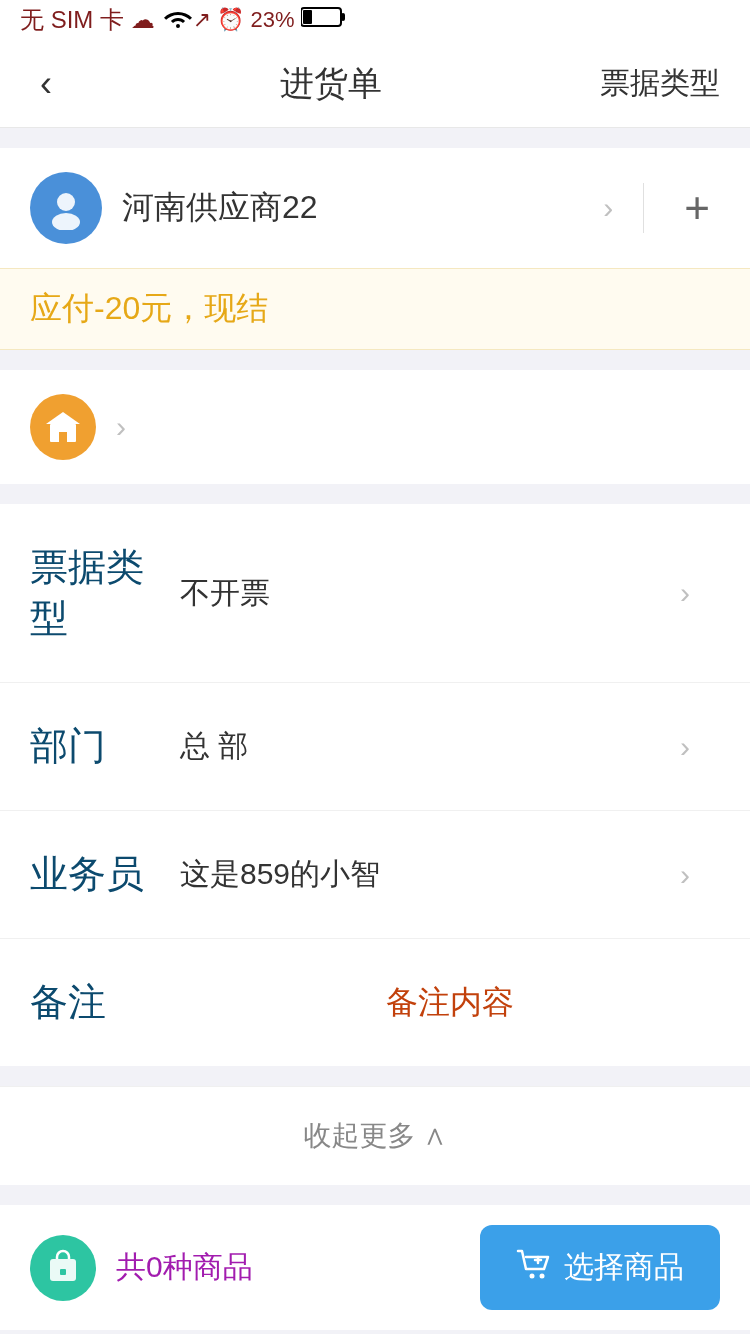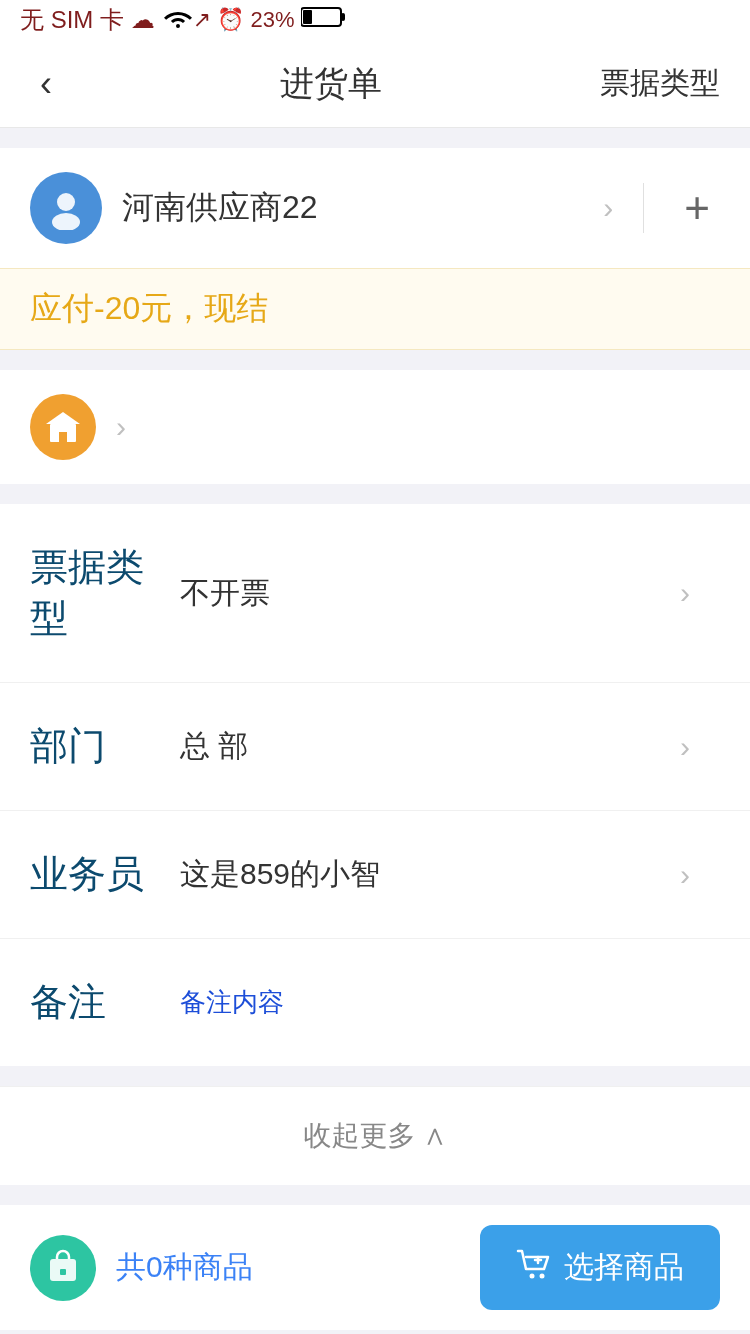--- a/index.html
+++ b/index.html
@@ -169,22 +169,23 @@
       width: 150px;
       flex-shrink: 0;
     }
     .form-value {
       flex: 1;
       font-size: 30px;
       color: #333;
     }
     .form-placeholder {
       flex: 1;
-      font-size: 26px;
-      color: #1d4ed8;
+      font-size: 32px;
+      color: #c2410c;
+      text-align: center;
     }
 
     
     .collapse-bar {
       background: #fff;
       text-align: center;
       padding: 30px 0;
       font-size: 28px;
       color: #888;
       border-top: 1px solid #f0f0f0;
@@ -207,21 +208,21 @@
       background: #2dc5a2;
       display: flex;
       align-items: center;
       justify-content: center;
       margin-right: 20px;
       flex-shrink: 0;
     }
     .product-count {
       flex: 1;
       font-size: 30px;
-      color: #3b82f6;
+      color: #a21caf;
     }
     .select-btn {
       background: #3ba0e9;
       color: #fff;
       font-size: 30px;
       padding: 22px 36px;
       border-radius: 12px;
       display: flex;
       align-items: center;
       gap: 12px;

